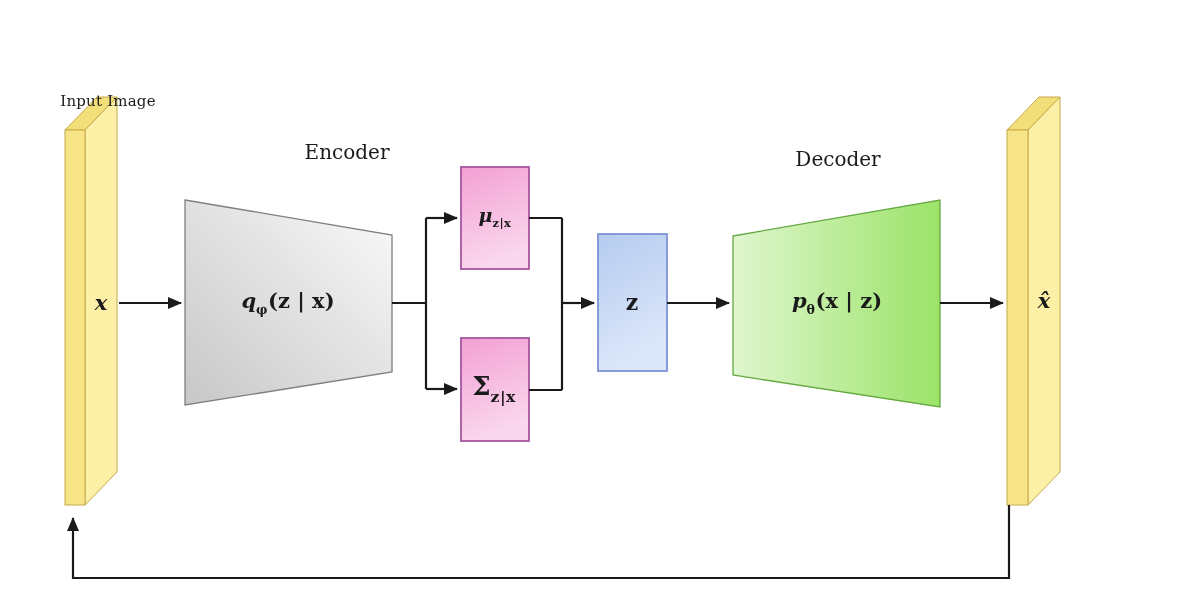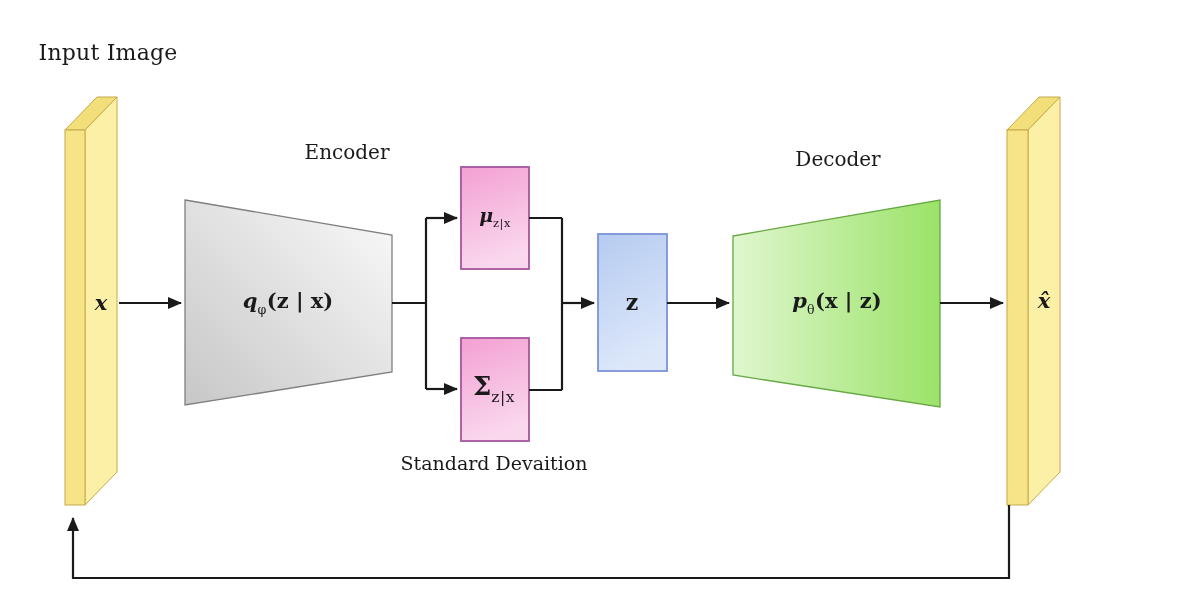--- a/index.html
+++ b/index.html
@@ -5,27 +5,27 @@
   html,body{margin:0;padding:0;background:#ffffff;}
   .canvas{
     position:relative;width:1200px;height:600px;background:#ffffff;overflow:hidden;
     font-family:"DejaVu Serif","Liberation Serif",serif;color:#1a1a1a;
   }
   .layer{position:absolute;inset:0;}
   .label{
     position:absolute;transform:translate(-50%,-50%);
     white-space:nowrap;text-align:center;line-height:1.1;
   }
-  .title{font-size:22px;letter-spacing:0.2px;}
+  .title{font-size:15px;letter-spacing:0.2px;margin-top:48px;}
   .section-title{font-size:20px;}
   .caption{font-size:19px;}
   .formula{font-size:21px;}
   .f-base{font-style:italic;font-weight:600;}
   .f-base.upright{font-style:normal;font-weight:700;}
-  .f-sub{font-size:0.60em;font-weight:400;vertical-align:-0.45em;letter-spacing:0.5px;}
+  .f-sub{font-size:0.60em;font-weight:700;vertical-align:-0.45em;letter-spacing:0.5px;}
   .f-rest{font-weight:700;}
   .math-var{font-style:italic;font-weight:600;font-size:21px;}
   .bold-var{font-weight:700;font-size:22px;}
 </style>
 </head>
 <body>
 
 <div class="canvas">
 
   <svg class="layer" width="1200" height="600" viewBox="0 0 1200 600">
@@ -103,21 +103,20 @@
   </div>
 
   <div class="label formula" style="left:495px;top:217px;font-size:19px;">
     <span class="f-base">μ</span><span class="f-sub">z|x</span>
   </div>
 
   <div class="label formula" style="left:494px;top:389px;font-size:26px;">
     <span class="f-base upright">Σ</span><span class="f-sub">z|x</span>
   </div>
 
-  <div class="label caption" style="left:494px;top:463px;">Standard Devaition</div>
 
 
   <div class="label bold-var" style="left:632px;top:302px;">z</div>
 
   <div class="label section-title" style="left:838px;top:159px;">Decoder</div>
 
   <div class="label formula" style="left:837px;top:303px;">
     <span class="f-base">p</span><span class="f-sub">θ</span><span class="f-rest">(x | z)</span>
   </div>
 

